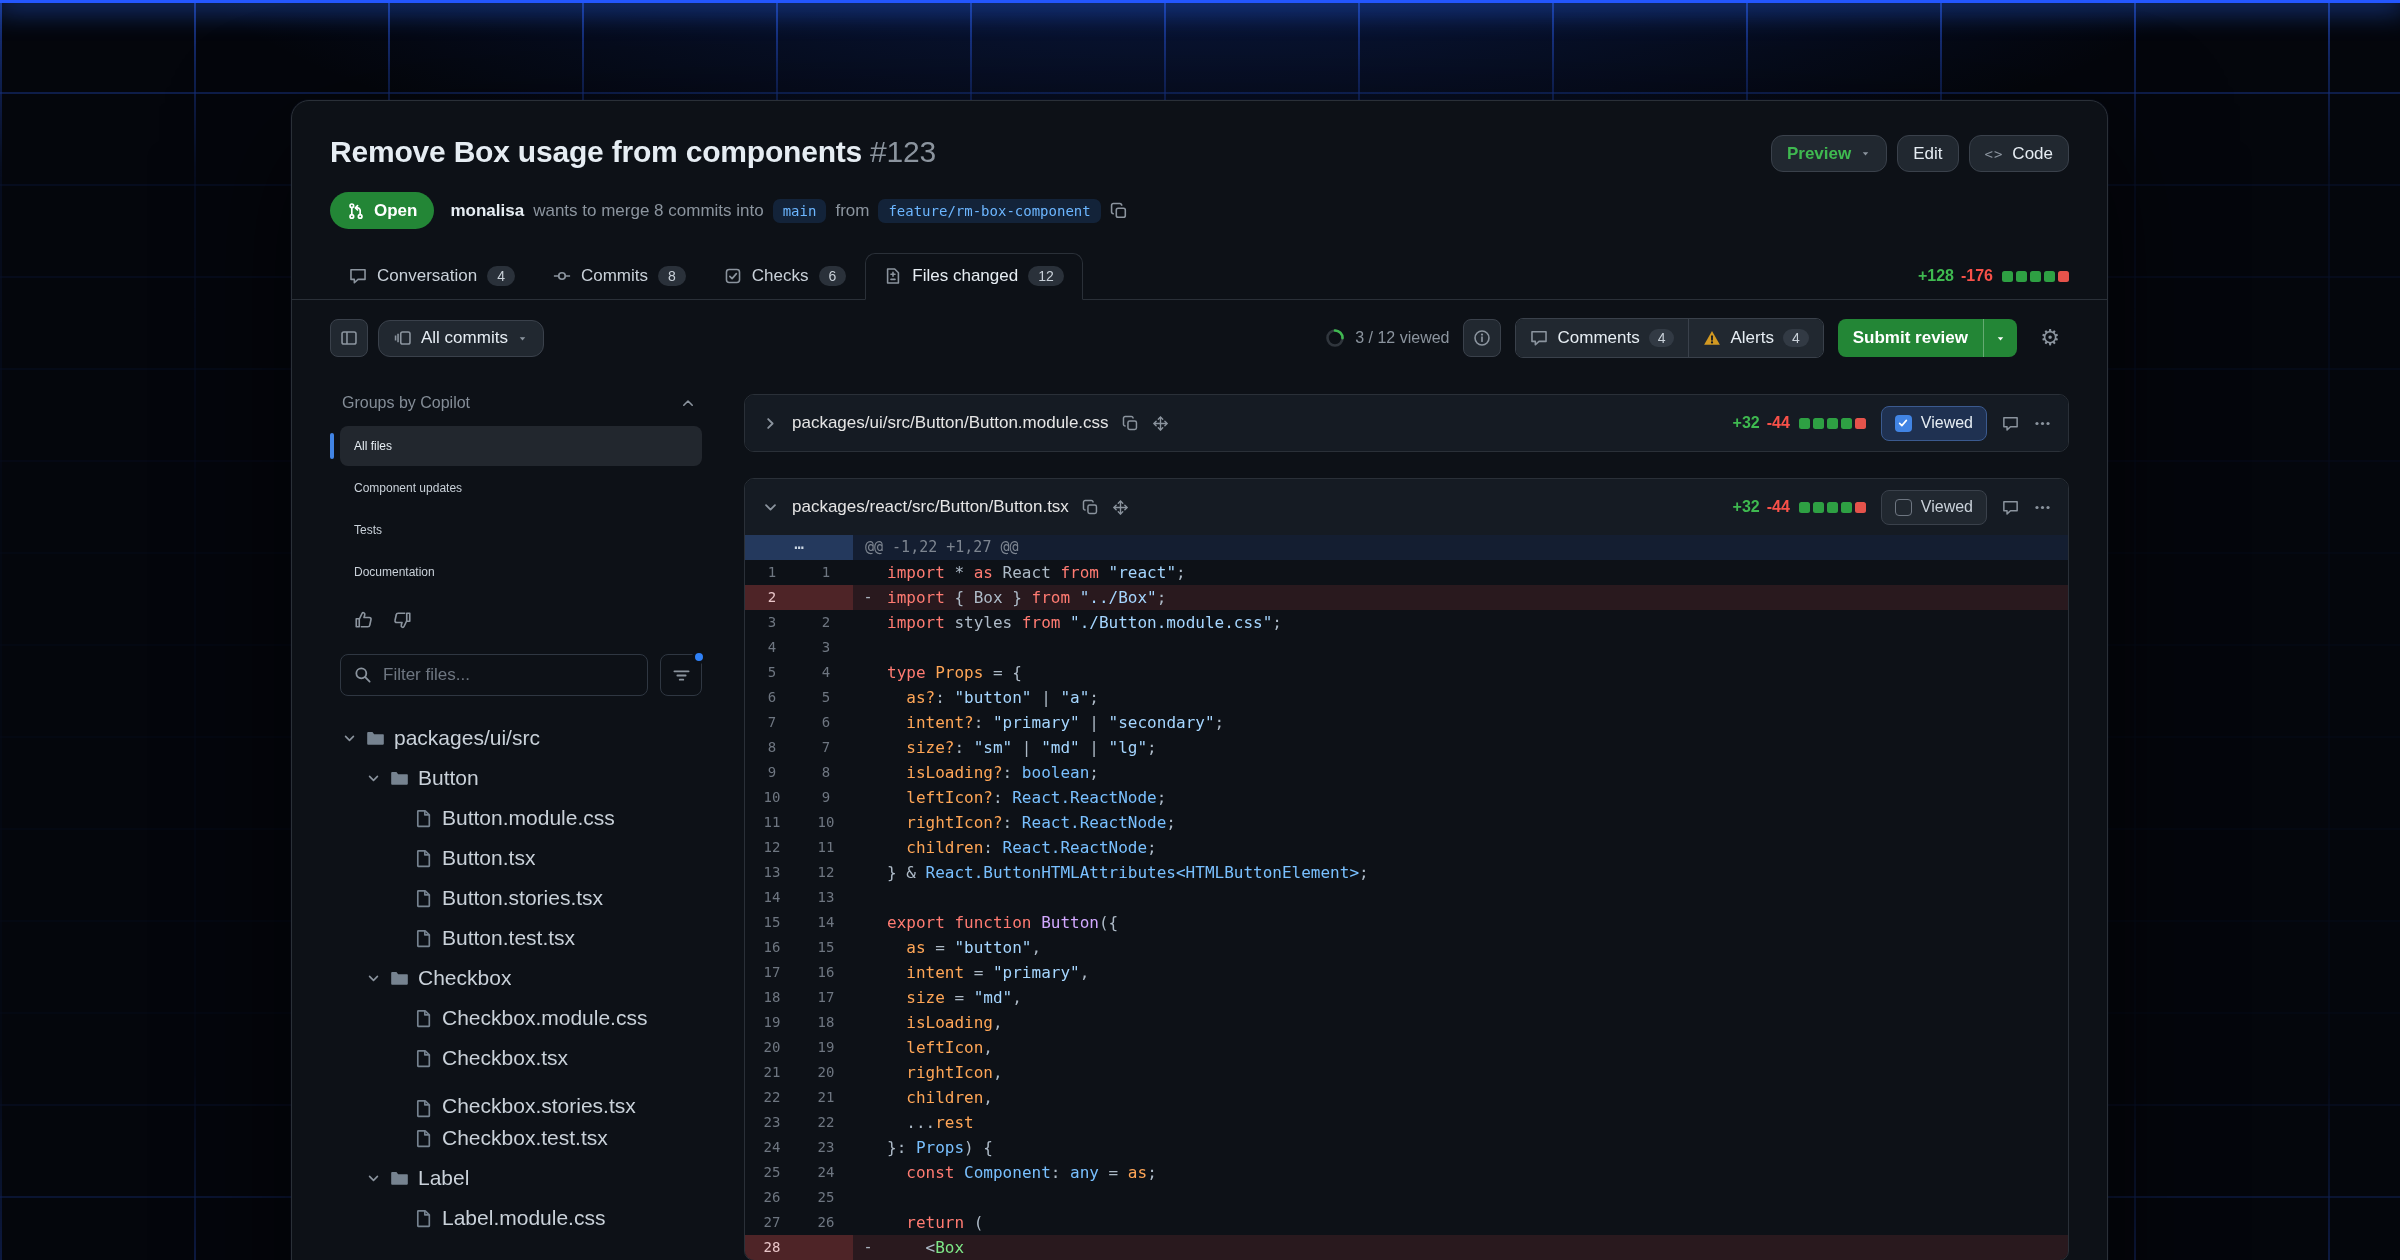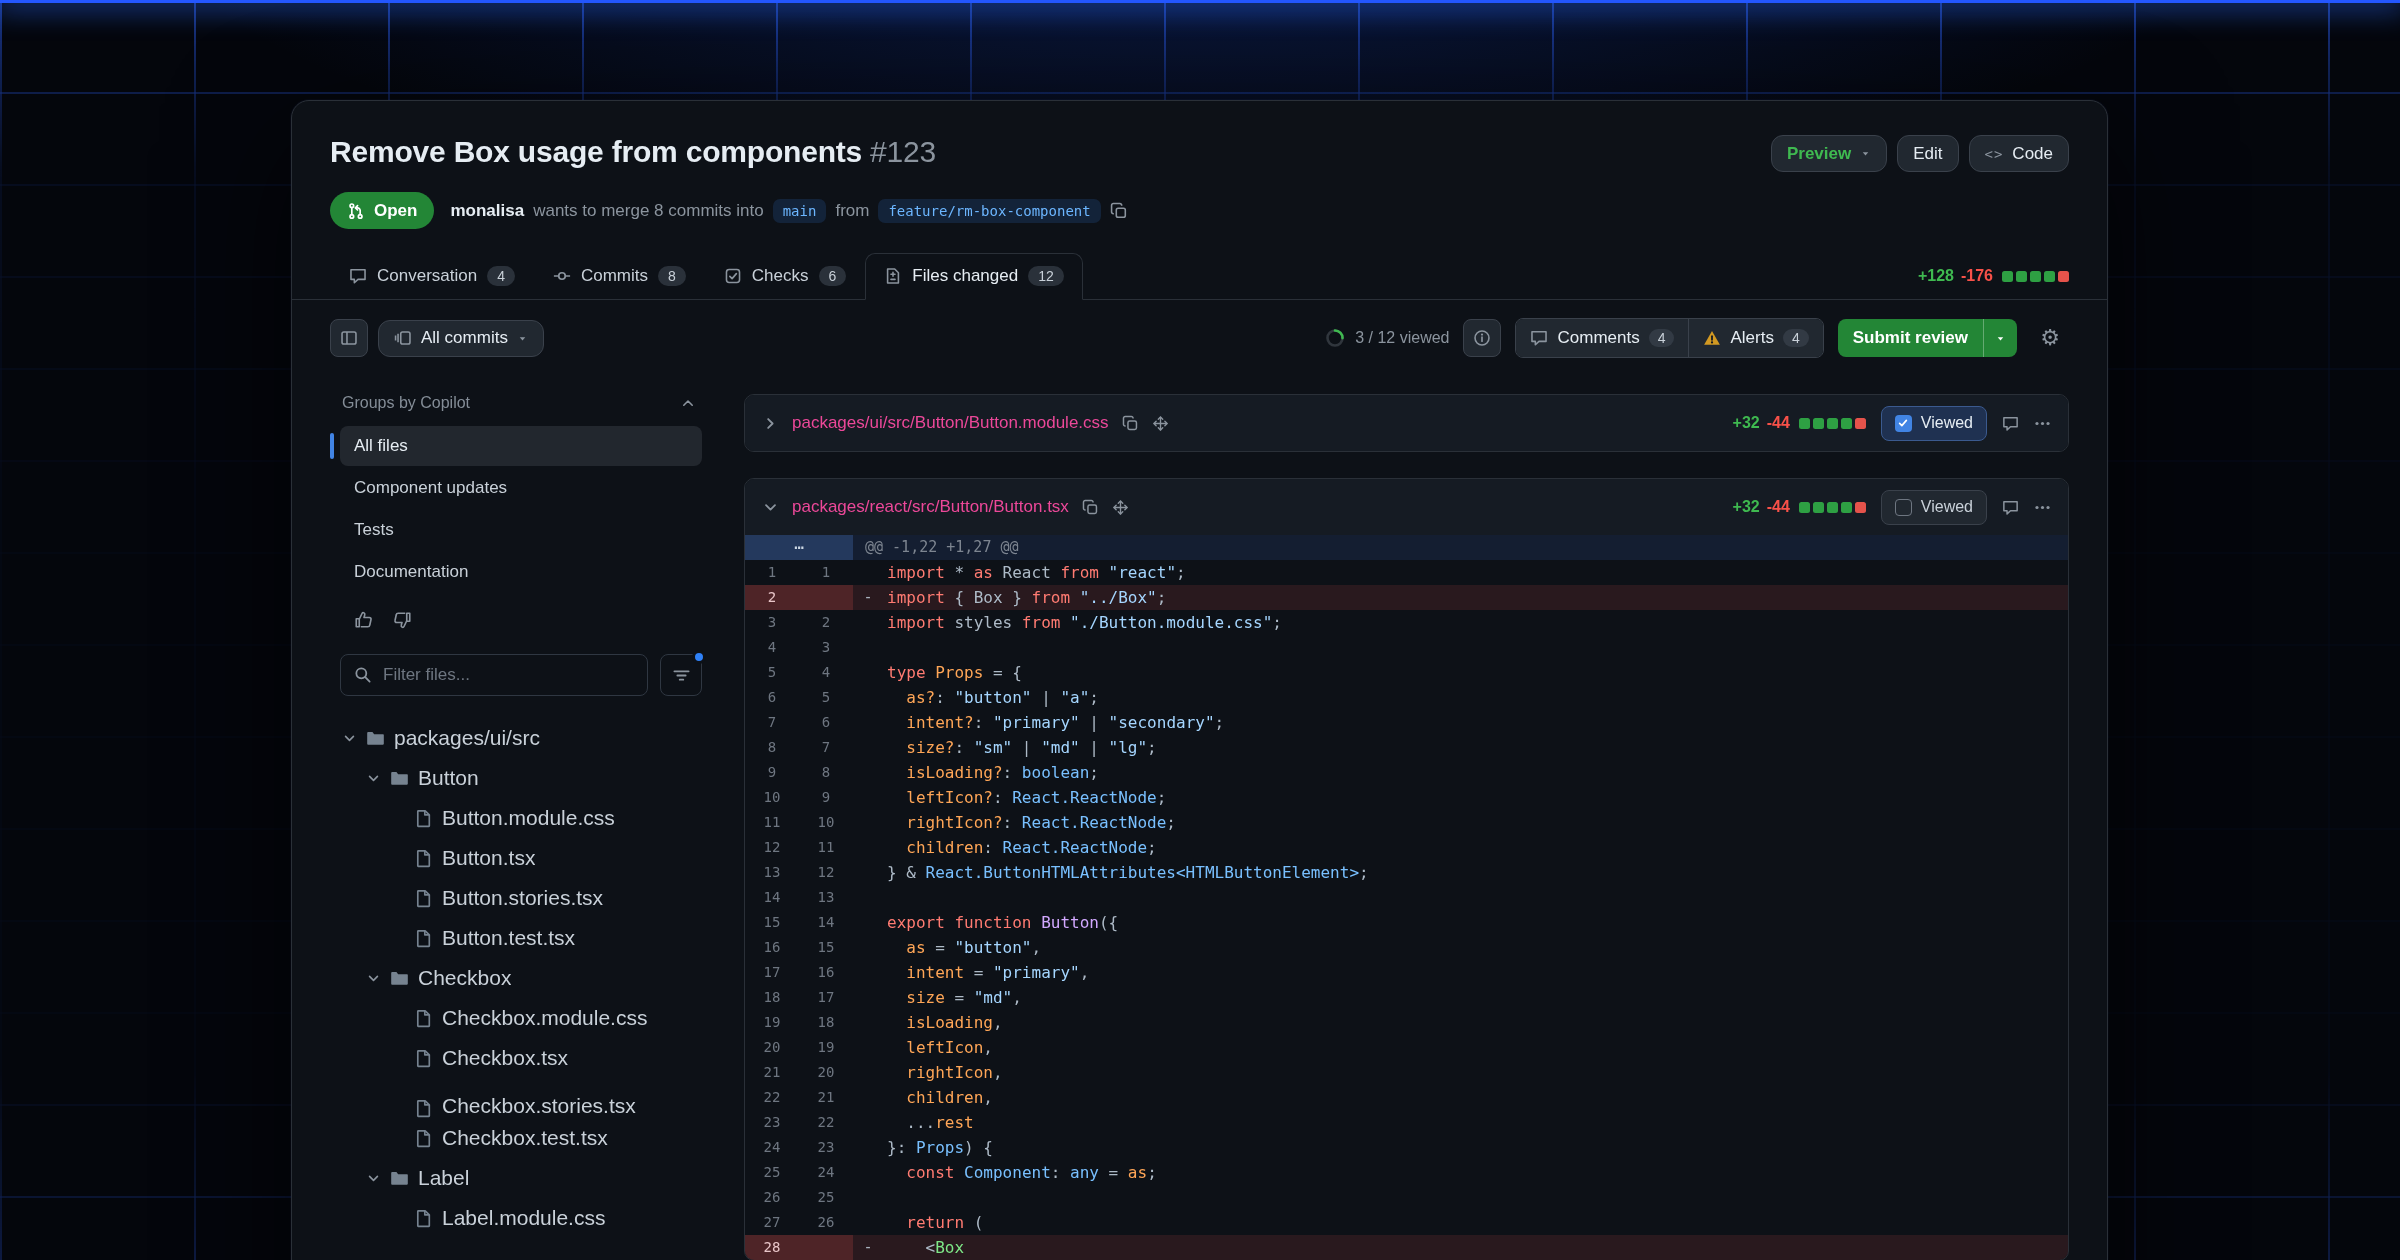--- a/index.html
+++ b/index.html
@@ -51,21 +51,21 @@
 .count-pill{background:#323a44;border-radius:999px;padding:1px 9px;font-size:14px;color:#c9d1d9}
 .submit-btn{display:flex;align-items:center;height:38px;background:#238636;border-radius:8px;color:#fff;font-size:17px;font-weight:700;cursor:pointer;overflow:hidden}
 .submit-btn .lbl{padding:0 15px}
 .submit-btn .sb-caret{padding:0 11px;border-left:1px solid rgba(255,255,255,.3);height:100%;display:flex;align-items:center}
 .submit-btn .sb-caret svg{width:11px;height:11px;color:#fff}
 .gear-btn{width:38px;height:38px;display:flex;align-items:center;justify-content:center;color:#8b949e;font-size:22px;cursor:pointer}
 .content{display:flex;gap:42px;padding:0 38px;margin-top:36px}
 .sidebar{width:372px;flex:none}
 .groups-header{display:flex;justify-content:space-between;align-items:center;color:#848d97;font-size:16px;padding:0 6px 12px 12px}
 .groups-header svg{width:16px;height:16px;color:#8b949e;cursor:pointer}
-.group-item{position:relative;height:40px;border-radius:8px;display:flex;align-items:center;padding:0 14px;font-size:17px;color:#c9d1d9;margin:2px 0 2px 10px;cursor:pointer}
+.group-item{position:relative;height:40px;border-radius:8px;display:flex;align-items:center;padding:0 14px;font-size:12px;color:#c9d1d9;margin:2px 0 2px 10px;cursor:pointer}
 .group-item.selected{background:#22272e;color:#e6edf3}
 .group-item.selected::before{content:"";position:absolute;left:-10px;top:7px;bottom:7px;width:4px;border-radius:4px;background:#4184e4}
 .feedback{display:flex;gap:18px;padding:16px 0 4px 24px;color:#8b949e}
 .feedback svg{width:20px;height:20px;cursor:pointer}
 .filter-row{display:flex;gap:12px;margin:20px 0 0 10px}
 .filter-input-wrap{position:relative;flex:1;height:42px}
 .filter-input-wrap input{width:100%;height:100%;background:#0d1117;border:1px solid #2f3742;border-radius:8px;color:#e6edf3;font-size:17px;padding:0 12px 0 42px;outline:none;font-family:inherit}
 .filter-input-wrap input::placeholder{color:#6e7681}
 .search-ic{position:absolute;left:13px;top:11px;width:19px;height:19px;color:#8b949e}
 .filter-btn{position:relative;width:42px;height:42px;border:1px solid #2f3742;border-radius:8px;background:#0d1117;display:flex;align-items:center;justify-content:center;color:#8b949e;cursor:pointer;flex:none}
@@ -74,21 +74,21 @@
 .tree{margin:22px 0 0 4px}
 .tree-row{display:flex;align-items:center;gap:9px;height:40px;font-size:21px;color:#c9d1d9;cursor:pointer;white-space:nowrap}
 .tchev{width:15px;height:15px;color:#8b949e;flex:none}
 .tspacer{width:15px;flex:none}
 .ticon{width:19px;height:19px;color:#768390;flex:none}
 .tlabel{overflow:hidden;text-overflow:ellipsis}
 .main{flex:1;min-width:0;display:flex;flex-direction:column;gap:26px}
 .file-card{border:1px solid #2a3038;border-radius:10px;overflow:hidden;background:#0d1117}
 .file-header{display:flex;align-items:center;gap:13px;height:56px;padding:0 17px;background:#151b23}
 .fh-chev{width:17px;height:17px;color:#8b949e;cursor:pointer;flex:none}
-.file-path{font-size:17px;color:#ec4899;white-space:nowrap}
+.file-path{font-size:17px;color:#e5e5e5;white-space:nowrap}
 .fh-ic{width:17px;height:17px;color:#8b949e;cursor:pointer;flex:none}
 .fh-right{margin-left:auto;display:flex;align-items:center;gap:15px}
 .fstat{font-size:16px;font-weight:700;display:flex;align-items:center}
 .viewed-pill{display:flex;align-items:center;gap:9px;height:35px;padding:0 13px;border-radius:8px;border:1px solid #3a414b;background:#212830;font-size:16px;color:#c9d1d9;cursor:pointer}
 .viewed-pill.checked{background:rgba(56,109,202,.28);border-color:#3b5a8f;color:#e6edf3}
 .cbox{width:17px;height:17px;border-radius:4px;flex:none;display:flex;align-items:center;justify-content:center}
 .cbox.checked{background:#4184e4}
 .cbox.unchecked{border:1.5px solid #6e7681}
 .cbox svg{width:12px;height:12px}
 .diff-table{width:100%;border-collapse:collapse;font-family:"DejaVu Sans Mono","Liberation Mono",monospace;font-size:16px;table-layout:fixed}

